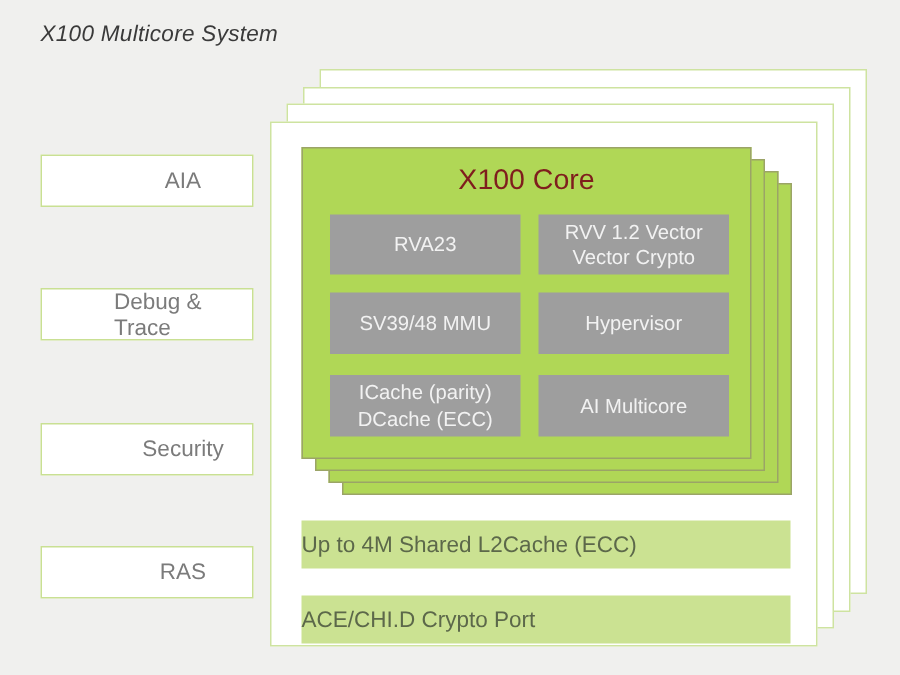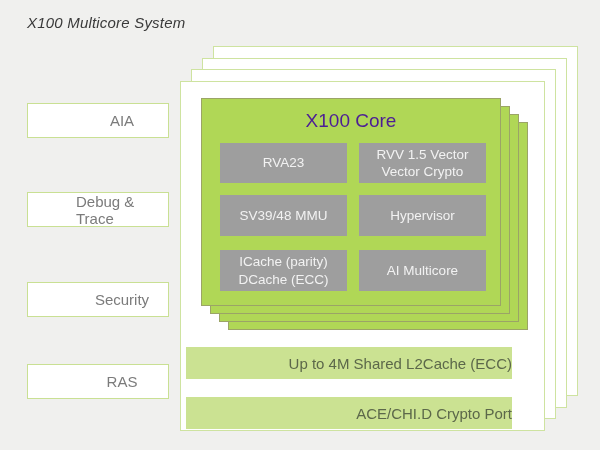--- a/index.html
+++ b/index.html
@@ -45,42 +45,42 @@
     position:absolute;width:300px;height:208px;
     background:#b0d756;border:1px solid #9ba467;box-sizing:border-box;
   }
   .core-layer.l4{left:47px;top:40px;z-index:1}
   .core-layer.l3{left:38px;top:32px;z-index:2}
   .core-layer.l2{left:29px;top:24px;z-index:3}
   .core-front{left:20px;top:16px;z-index:4}
 
   .core-title{
     position:absolute;left:0;top:11px;width:100%;
-    text-align:center;font-size:19px;font-weight:500;color:#4c1d95;
+    text-align:center;font-size:19px;font-weight:500;color:#7f1d1d;
   }
 
   
   .feat{
     position:absolute;width:127px;background:#9e9e9e;
     display:flex;flex-direction:column;align-items:center;justify-content:center;
     color:#f2f2f2;font-size:13.5px;line-height:1.28;text-align:center;
     box-sizing:border-box;
   }
   .feat span{display:block;}
   .feat.c0{left:18px}
   .feat.c1{left:157px}
   .feat.r0{top:44px;height:40px}
   .feat.r1{top:96px;height:41px}
   .feat.r2{top:151px;height:41px}
 
   
   .bar{
-    position:absolute;left:5px;width:326px;height:32px;
+    position:absolute;left:20px;width:326px;height:32px;
     background:#cbe292;
-    display:flex;align-items:center;justify-content:flex-end;
+    display:flex;align-items:center;justify-content:flex-start;
     font-size:15px;color:#5c684a;box-sizing:border-box;
   }
   .bar.bar0{top:265px}
   .bar.bar1{top:315px}
 </style>
 </head>
 <body>
 
 <div class="canvas">
 
@@ -110,21 +110,21 @@
     <div class="core-layer l2"></div>
 
     <div class="core-layer core-front">
       <div class="core-title">X100 Core</div>
 
       <div class="feat c0 r0">
         <span>RVA23</span>
         <span></span>
       </div>
       <div class="feat c1 r0">
-        <span>RVV 1.5 Vector</span>
+        <span>RVV 1.2 Vector</span>
         <span>Vector Crypto</span>
       </div>
       <div class="feat c0 r1">
         <span>SV39/48 MMU</span>
         <span></span>
       </div>
       <div class="feat c1 r1">
         <span>Hypervisor</span>
         <span></span>
       </div>

